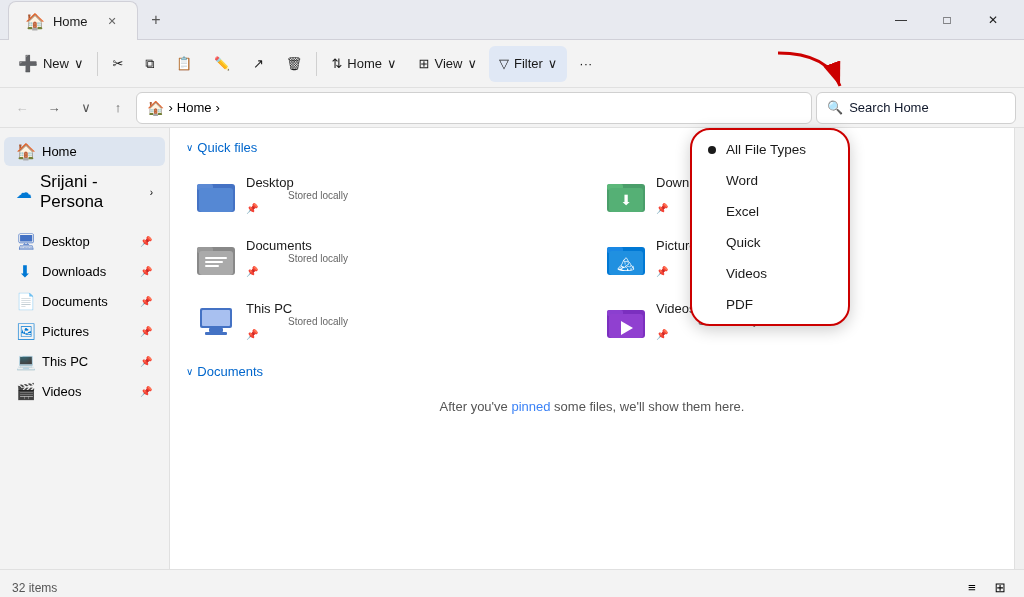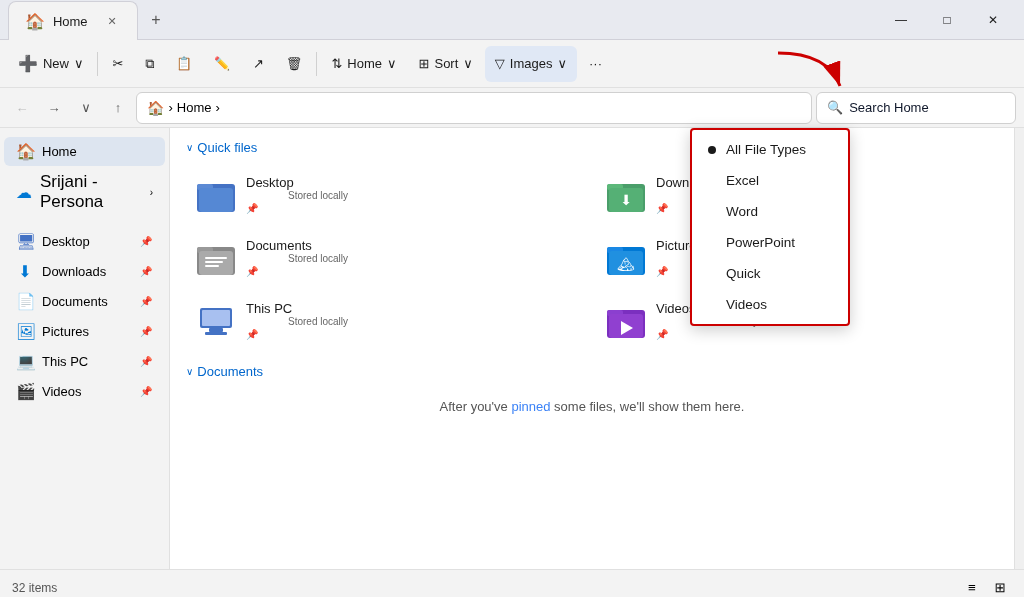--- a/index.html
+++ b/index.html
@@ -103,21 +103,21 @@
       display: flex; align-items: center; justify-content: space-between;
       background: #f3f3f3; height: 36px; padding: 0 12px;
       border-top: 1px solid #e0e0e0; font-size: 12px; color: #555;
     }
     .status-right { display: flex; gap: 4px; }
     .view-btn { width: 24px; height: 24px; display: flex; align-items: center; justify-content: center; border-radius: 4px; cursor: pointer; border: none; background: transparent; }
 
     
     .dropdown-overlay {
       position: absolute; top: 128px; left: 690px;
-      background: white; border: 2px solid #cc0000; border-radius: 4px;
+      background: white; border: 2px solid #cc0000; border-radius: 20px;
       box-shadow: 0 4px 16px rgba(0,0,0,0.2); width: 160px; z-index: 100;
       padding: 4px 0;
     }
     .dropdown-item {
       display: flex; align-items: center; gap: 10px;
       padding: 8px 16px; font-size: 13.5px; cursor: pointer; color: #1a1a1a;
     }
     .dropdown-item.selected { font-weight: 500; }
     .dot { width: 8px; height: 8px; border-radius: 50%; background: #1a1a1a; flex-shrink: 0; }
     .dot-empty { width: 8px; }
@@ -174,26 +174,26 @@
     <span>🗑</span>
   </button>
   <div class="toolbar-divider"></div>
   <button class="toolbar-btn">
     <span>⇅</span>
     <span>Home</span>
     <span>∨</span>
   </button>
   <button class="toolbar-btn">
     <span>⊞</span>
-    <span>Sort</span>
+    <span>View</span>
     <span>∨</span>
   </button>
   <button class="toolbar-btn active">
     <span>▽</span>
-    <span>Images</span>
+    <span>Filter</span>
     <span>∨</span>
   </button>
   <button class="toolbar-btn">
     <span>···</span>
   </button>
 </div>
 
 <div class="address-bar">
   <button class="nav-btn disabled">←</button>
   <button class="nav-btn">→</button>
@@ -382,37 +382,37 @@
   </div>
 </div>
 
 <div class="dropdown-overlay">
   <div class="dropdown-item selected">
     <span class="dot"></span>
     <span>All File Types</span>
   </div>
   <div class="dropdown-item">
     <span class="dot-empty"></span>
-    <span>Excel</span>
+    <span>Word</span>
   </div>
   <div class="dropdown-item">
     <span class="dot-empty"></span>
-    <span>Word</span>
-  </div>
-  <div class="dropdown-item">
-    <span class="dot-empty"></span>
-    <span>PowerPoint</span>
+    <span>Excel</span>
   </div>
   <div class="dropdown-item">
     <span class="dot-empty"></span>
     <span>Quick</span>
   </div>
   <div class="dropdown-item">
     <span class="dot-empty"></span>
     <span>Videos</span>
+  </div>
+  <div class="dropdown-item">
+    <span class="dot-empty"></span>
+    <span>PDF</span>
   </div>
 </div>
 
 <svg class="red-arrow" viewBox="0 0 80 50">
   <defs>
     <marker id="arrowhead" markerWidth="8" markerHeight="6" refX="8" refY="3" orient="auto">
       <polygon points="0 0, 8 3, 0 6" fill="#cc0000"></polygon>
     </marker>
   </defs>
   <path d="M 10 5 Q 60 5 72 38" stroke="#cc0000" stroke-width="3" fill="none" marker-end="url(#arrowhead)"></path>

